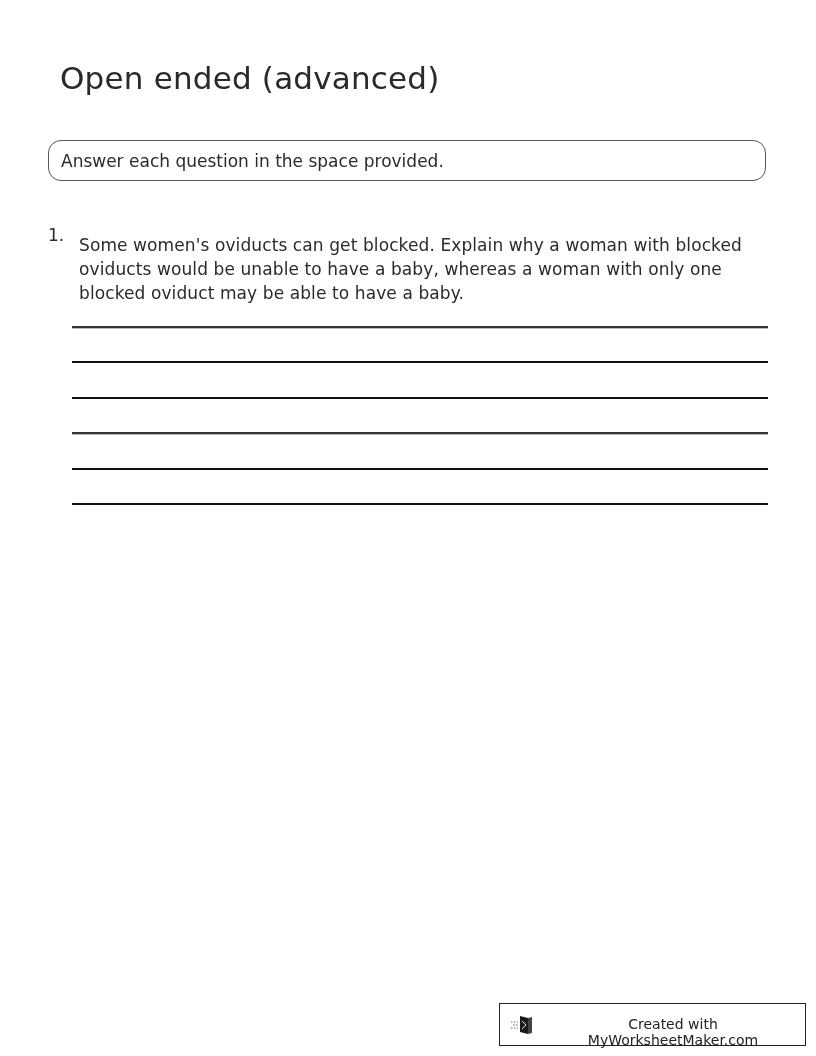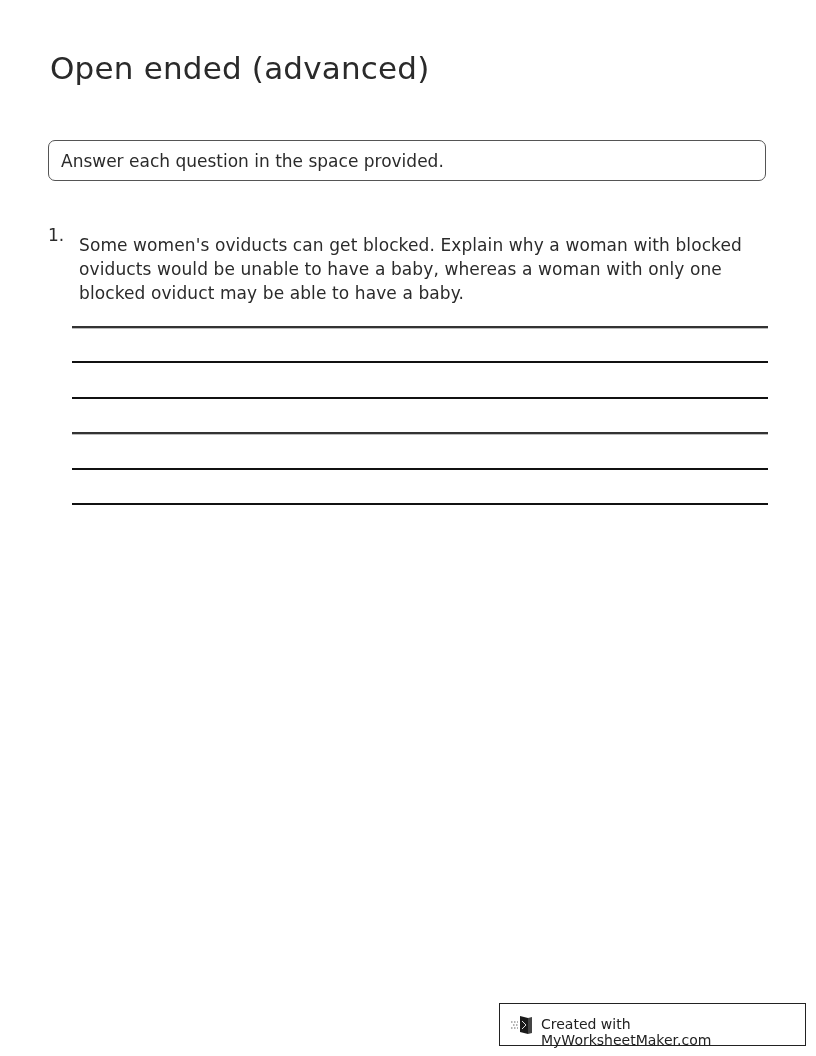--- a/index.html
+++ b/index.html
@@ -1,30 +1,30 @@
 <!DOCTYPE html>
 <html><head>
 <meta charset="utf-8">
 <style>
   html, body { margin: 0; padding: 0; background: #ffffff; }
   body { width: 816px; height: 1056px; position: relative; overflow: hidden;
          font-family: "DejaVu Sans", sans-serif; color: #2b2b2b; }
   .title { position: absolute; left: 48px; top: 48px; font-size: 31px; font-weight: normal;
-           margin: 2px; color: #2a2a2a; letter-spacing: 0.2px; }
+           margin: 12px; color: #2a2a2a; letter-spacing: 0.2px; }
   .instructions { position: absolute; left: 48px; top: 140px; width: 718px; height: 41px;
-                  border: 1.5px solid #555; border-radius: 7px; box-sizing: border-box; }
+                  border: 1.5px solid #555; border-radius: 13px; box-sizing: border-box; }
   .instructions span { position: absolute; left: 12px; top: 10px; font-size: 17px; color: #2b2b2b; }
   .question { position: absolute; left: 48px; top: 223px; width: 720px; }
   .q-num { position: absolute; left: 0; top: 0; font-size: 17px; line-height: 24px; }
   .q-text { position: absolute; left: 31px; top: 0; width: 690px; font-size: 17px; line-height: 24px;
             letter-spacing: 0.1px; margin-top: 10px; }
   .answer-line { position: absolute; left: 72px; width: 696px; height: 2px; background: #111; }
   .answer-line.gray { background: #333; border-bottom: 1px solid #bbb; height: 2px; }
   .footer-badge { position: absolute; left: 499px; top: 1003px; width: 307px; height: 43px;
-                  border: 1.5px solid #222; box-sizing: border-box; }
+                  border: 1.5px solid #222; box-sizing: border-box; text-align: center; }
   .footer-badge .icon { position: absolute; left: 10px; top: 10px; width: 26px; height: 22px; }
   .footer-badge .label { position: absolute; left: 41px; top: 12px; font-size: 14px; color: #222; }
 </style>
 </head>
 <body>
 
 <h1 class="title">Open ended (advanced)</h1>
 
 <div class="instructions">
   <span>Answer each question in the space provided.</span>

